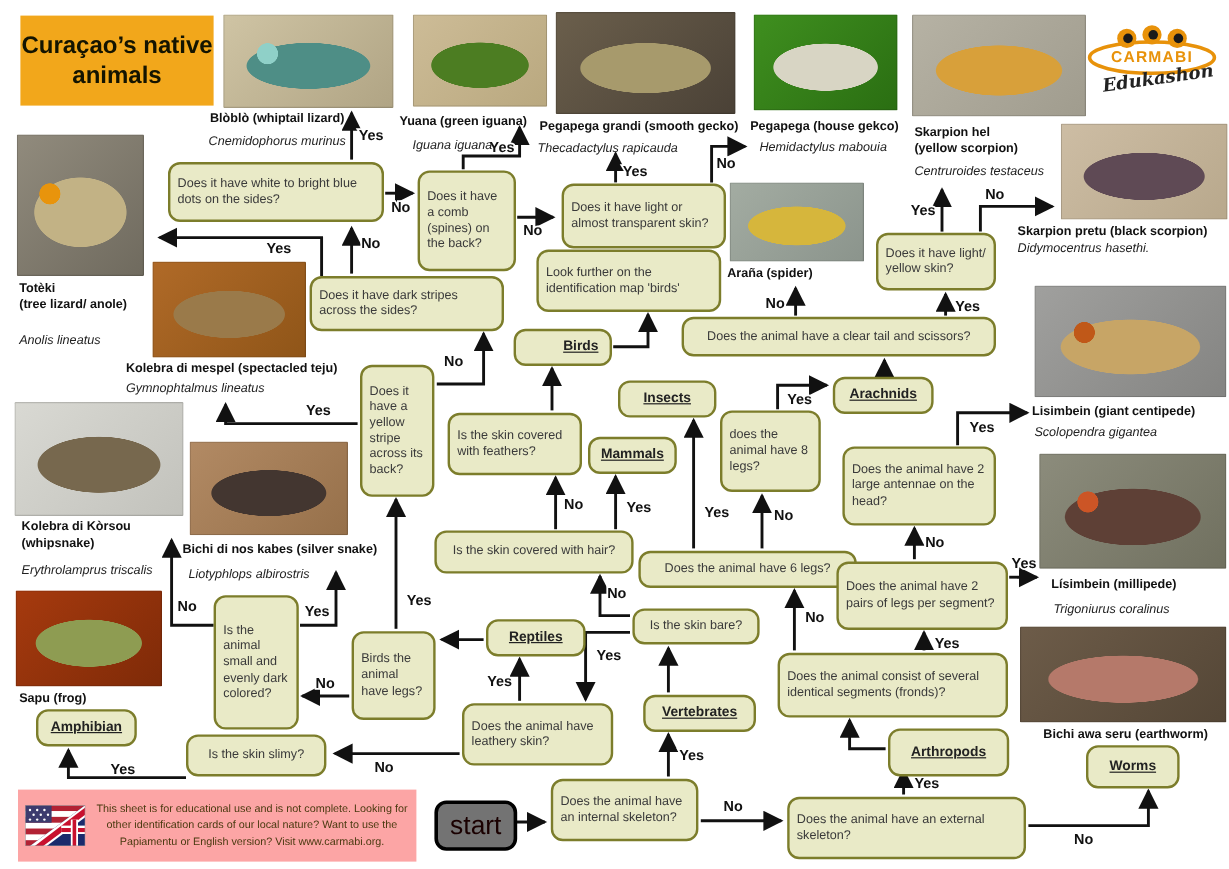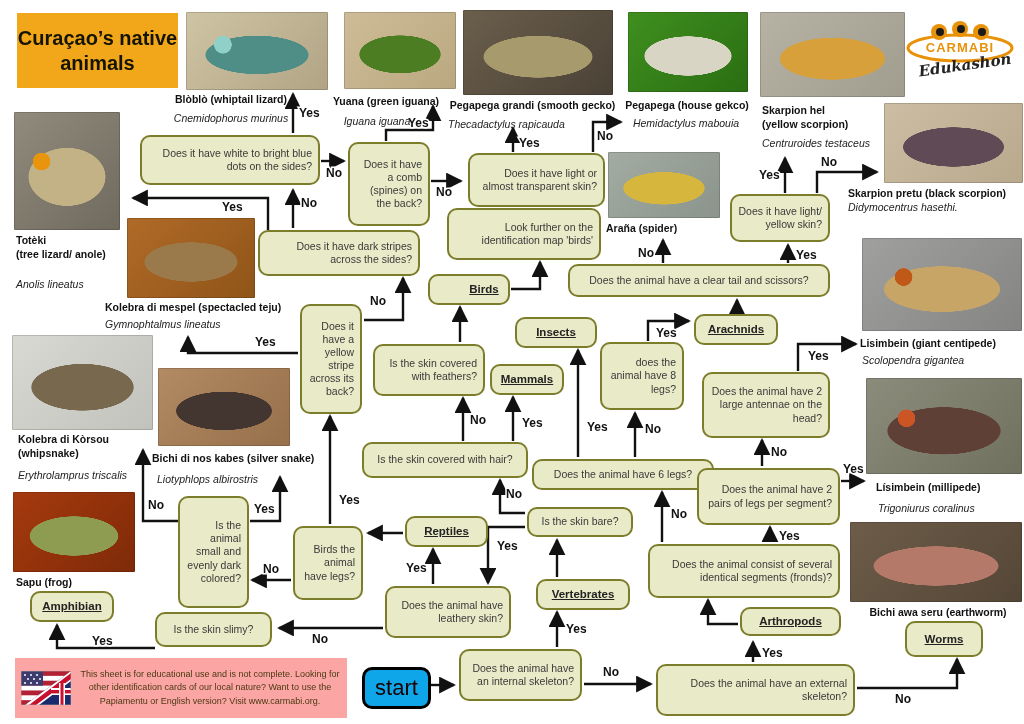--- a/index.html
+++ b/index.html
@@ -5,26 +5,26 @@
   html,body{margin:0;padding:0;background:#fff;font-family:"Liberation Sans",sans-serif;}
   #page{position:relative;width:1024px;height:724px;background:#fff;overflow:hidden;}
   .abs{position:absolute;}
   
   #title-box{left:17px;top:13px;width:161px;height:75px;background:#F2A71B;display:flex;align-items:center;justify-content:center;text-align:center;font-weight:bold;font-size:20px;color:#141400;line-height:1.25;}
   
   .photo{position:absolute;border-radius:1px;box-shadow:0 0 0 1px rgba(0,0,0,.15) inset;z-index:1;}
   .animal-name{position:absolute;font-size:10.5px;font-weight:bold;color:#111;line-height:1.35;white-space:pre-line;z-index:3;}
   .animal-latin{position:absolute;font-size:10.5px;font-style:italic;color:#222;line-height:1.3;z-index:3;}
   
-  .fbox{position:absolute;background:#e9eac7;border:2px solid #7c7d2b;border-radius:10px;display:flex;align-items:center;justify-content:center;text-align:right;font-size:10.5px;color:#3a3a3a;line-height:1.25;padding:3px 6px;box-sizing:border-box;z-index:3;}
+  .fbox{position:absolute;background:#e9eac7;border:2px solid #7c7d2b;border-radius:10px;display:flex;align-items:center;justify-content:center;text-align:left;font-size:10.5px;color:#3a3a3a;line-height:1.25;padding:3px 6px;box-sizing:border-box;z-index:3;}
   .fbox.category span{font-weight:bold;text-decoration:underline;font-size:11.5px;color:#222;}
   #arrow-layer{position:absolute;left:0;top:0;z-index:2;}
   .arrow-label{font:bold 12px "Liberation Sans",sans-serif;fill:#111;paint-order:stroke;stroke:#ffffff;stroke-width:3px;}
   
-  #start-box{left:362px;top:667px;width:63px;height:36px;background:#0ea5e9;border:3px solid #000;border-radius:10px;display:flex;align-items:center;justify-content:center;font-size:22px;color:#1a0000;z-index:3;}
+  #start-box{left:362px;top:667px;width:63px;height:36px;background:#737373;border:3px solid #000;border-radius:10px;display:flex;align-items:center;justify-content:center;font-size:22px;color:#1a0000;z-index:3;}
   
   #footer-box{left:15px;top:658px;width:332px;height:60px;background:#fca5a5;display:flex;align-items:center;gap:8px;padding:0 6px;box-sizing:border-box;z-index:3;}
   #footer-text{font-size:9px;color:#4a3a10;line-height:1.45;text-align:center;flex:1;}
   
   #logo{left:903px;top:20px;width:114px;height:66px;z-index:3;}
   #logo-sub{position:absolute;left:14px;top:36px;width:96px;text-align:center;font-family:"DejaVu Serif",serif;font-style:italic;font-weight:bold;font-size:15px;color:#222;transform:rotate(-8deg);}
 </style>
 </head>
 <body>
 
@@ -252,21 +252,21 @@
       </div>
       <div class="fbox question" style="left: 648px; top: 544px; width: 192px; height: 54px;">
         <span>Does the animal consist of several identical segments (fronds)?</span>
       </div>
       <div class="fbox question" style="left: 385px; top: 586px; width: 126px; height: 52px;">
         <span>Does the animal have leathery skin?</span>
       </div>
       <div class="fbox category" style="left: 536px; top: 579px; width: 94px; height: 31px;">
         <span>Vertebrates</span>
       </div>
-      <div class="fbox category" style="left: 740px; top: 607px; width: 101px; height: 29px;">
+      <div class="fbox category" style="left: 740px; top: 607px; width: 101px; height: 40px;">
         <span>Arthropods</span>
       </div>
       <div class="fbox category" style="left: 30px; top: 591px; width: 84px; height: 31px;">
         <span>Amphibian</span>
       </div>
       <div class="fbox question" style="left: 155px; top: 612px; width: 117px; height: 35px;">
         <span>Is the skin slimy?</span>
       </div>
       <div class="fbox category" style="left: 905px; top: 621px; width: 78px; height: 36px;">
         <span>Worms</span>

